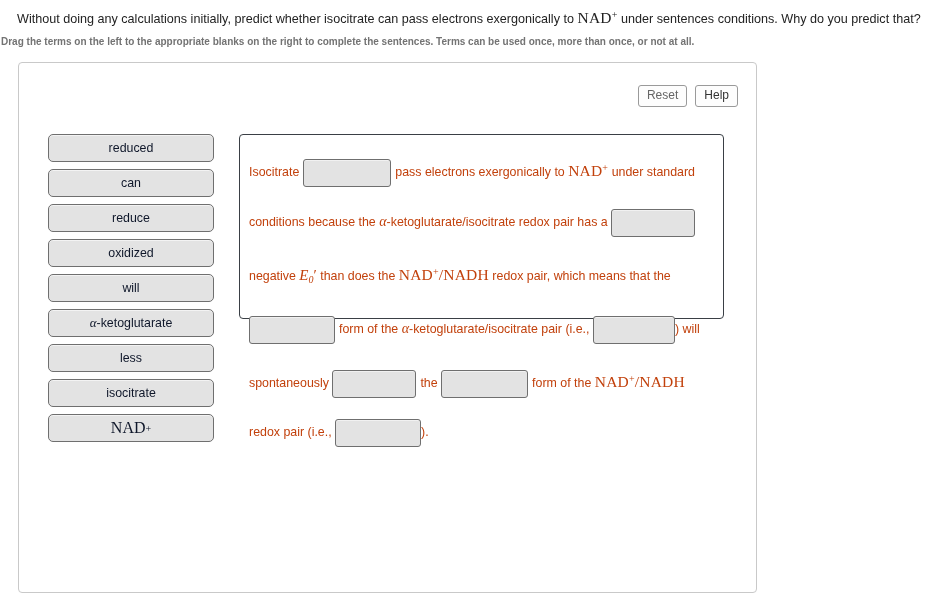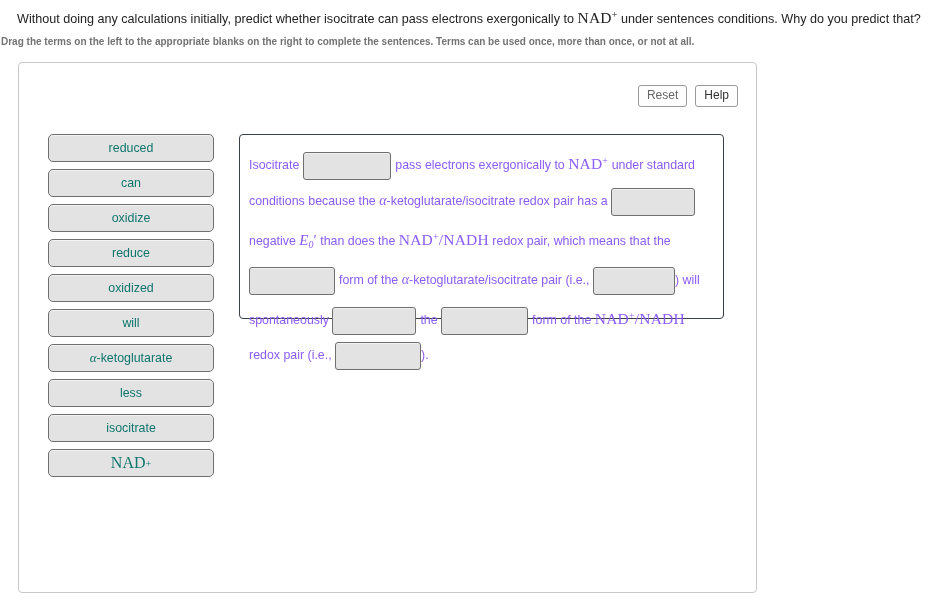--- a/index.html
+++ b/index.html
@@ -116,21 +116,21 @@
     height: 28px;
     box-sizing: border-box;
     margin-bottom: 7px;
     background: #e3e3e3;
     border: 1.5px solid #6f6f6f;
     border-radius: 5px;
     display: flex;
     align-items: center;
     justify-content: center;
     font-size: 12.4px;
-    color: #0f766e;
+    color: #0f172a;
     cursor: move;
     box-shadow: inset 0 1px 0 #f3f3f3;
   }
   .term-item.serif {
     font-family: "Liberation Serif", serif;
     font-size: 16px;
   }
   .term-item.serif sup { font-size: 10px; vertical-align: 5px; }
   .term-item .greek { font-size: 13px; }
 
@@ -142,22 +142,22 @@
     width: 485px;
     height: 185px;
     box-sizing: border-box;
     border: 1.5px solid #3a3f45;
     border-radius: 4px;
     background: #fff;
     padding: 8px 10px 0 9px;
   }
   .sentence-flow {
     font-size: 12.4px;
-    line-height: 35px;
-    color: #8b5cf6;
+    line-height: 49px;
+    color: #c2410c;
   }
   .sentence-flow .mathtext { font-size: 15.5px; }
 
   .blank {
     display: inline-block;
     vertical-align: middle;
     background: #e3e3e3;
     border: 1.5px solid #6f6f6f;
     border-radius: 3px;
     box-sizing: border-box;
@@ -184,21 +184,20 @@
 <div class="activity-panel">
 
   <div class="toolbar">
     <button class="tool-btn reset">Reset</button>
     <button class="tool-btn help">Help</button>
   </div>
 
   <div class="term-bank">
     <div class="term-item">reduced</div>
     <div class="term-item">can</div>
-    <div class="term-item">oxidize</div>
     <div class="term-item">reduce</div>
     <div class="term-item">oxidized</div>
     <div class="term-item">will</div>
     <div class="term-item">
         <span class="greek">α</span>
         <span>-ketoglutarate</span>
       </div>
     <div class="term-item">less</div>
     <div class="term-item">isocitrate</div>
     <div class="term-item serif">NAD<sup>+</sup></div>

